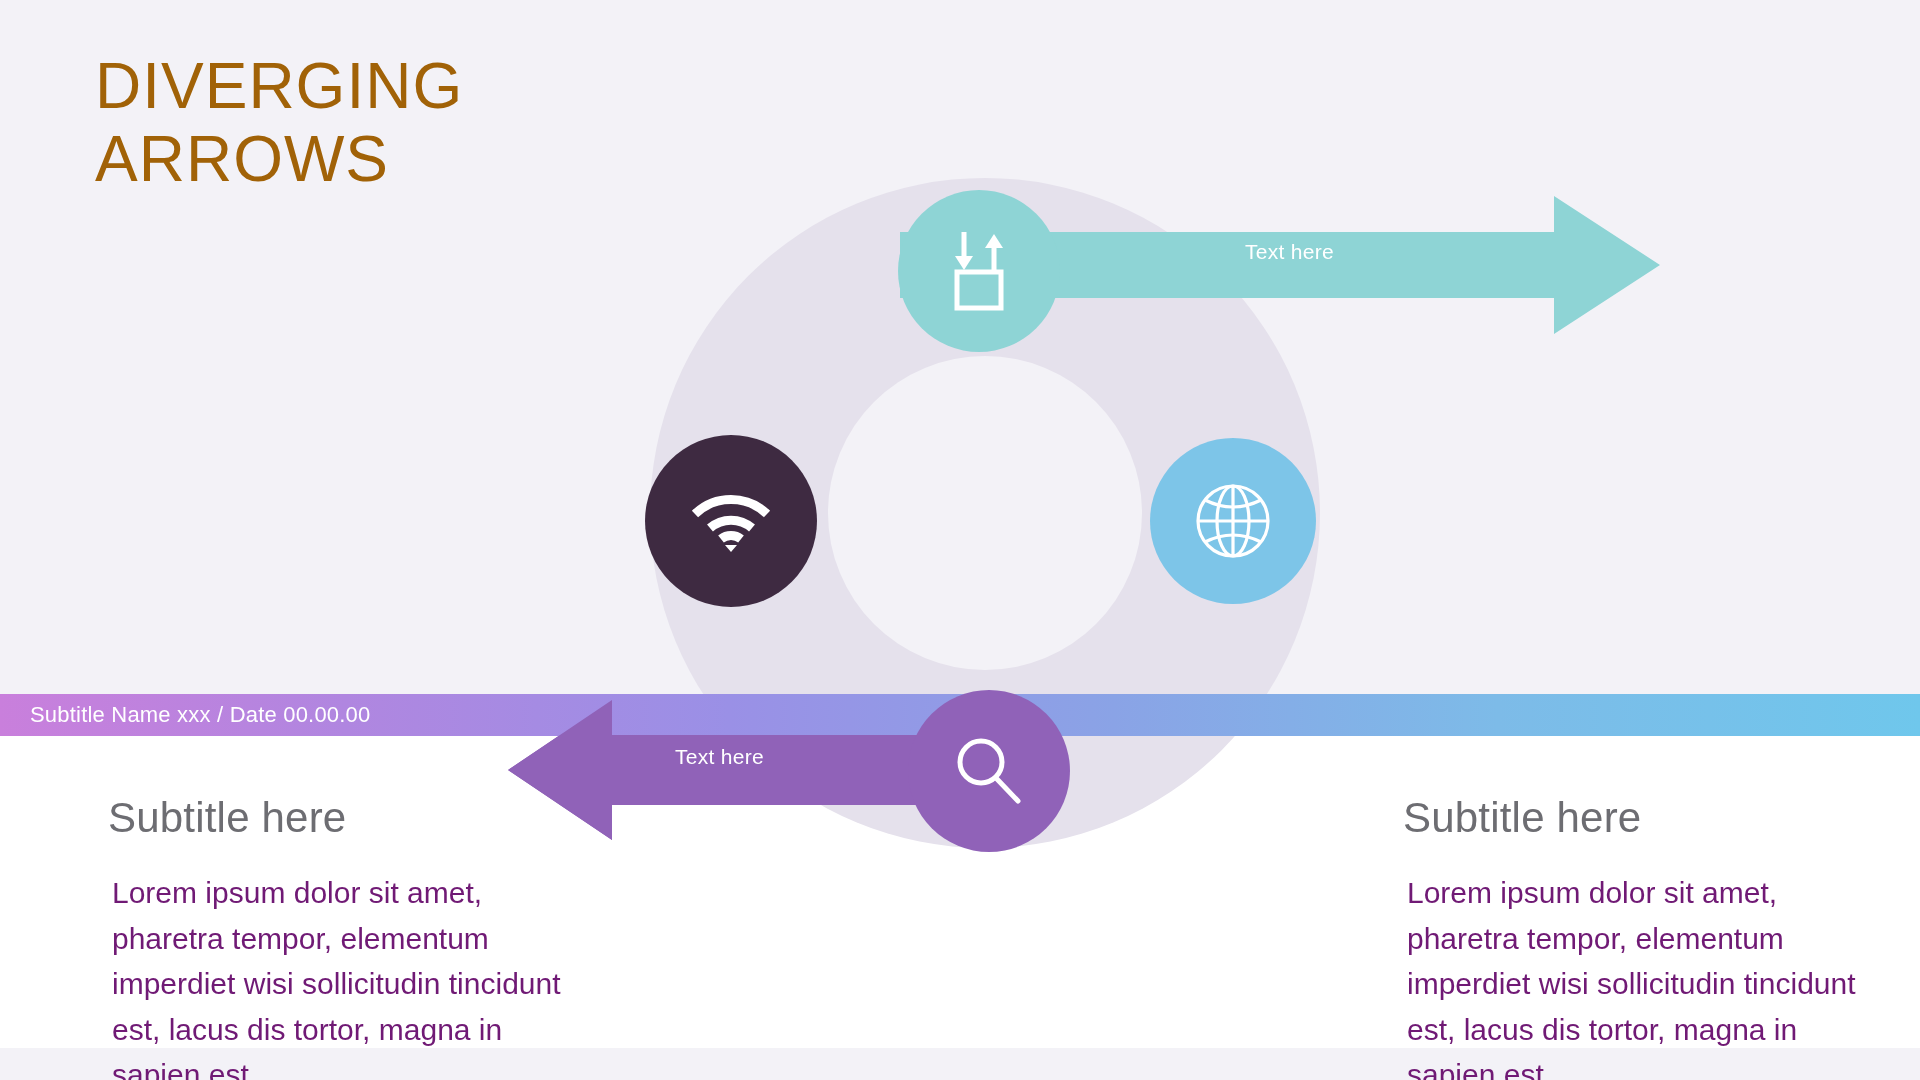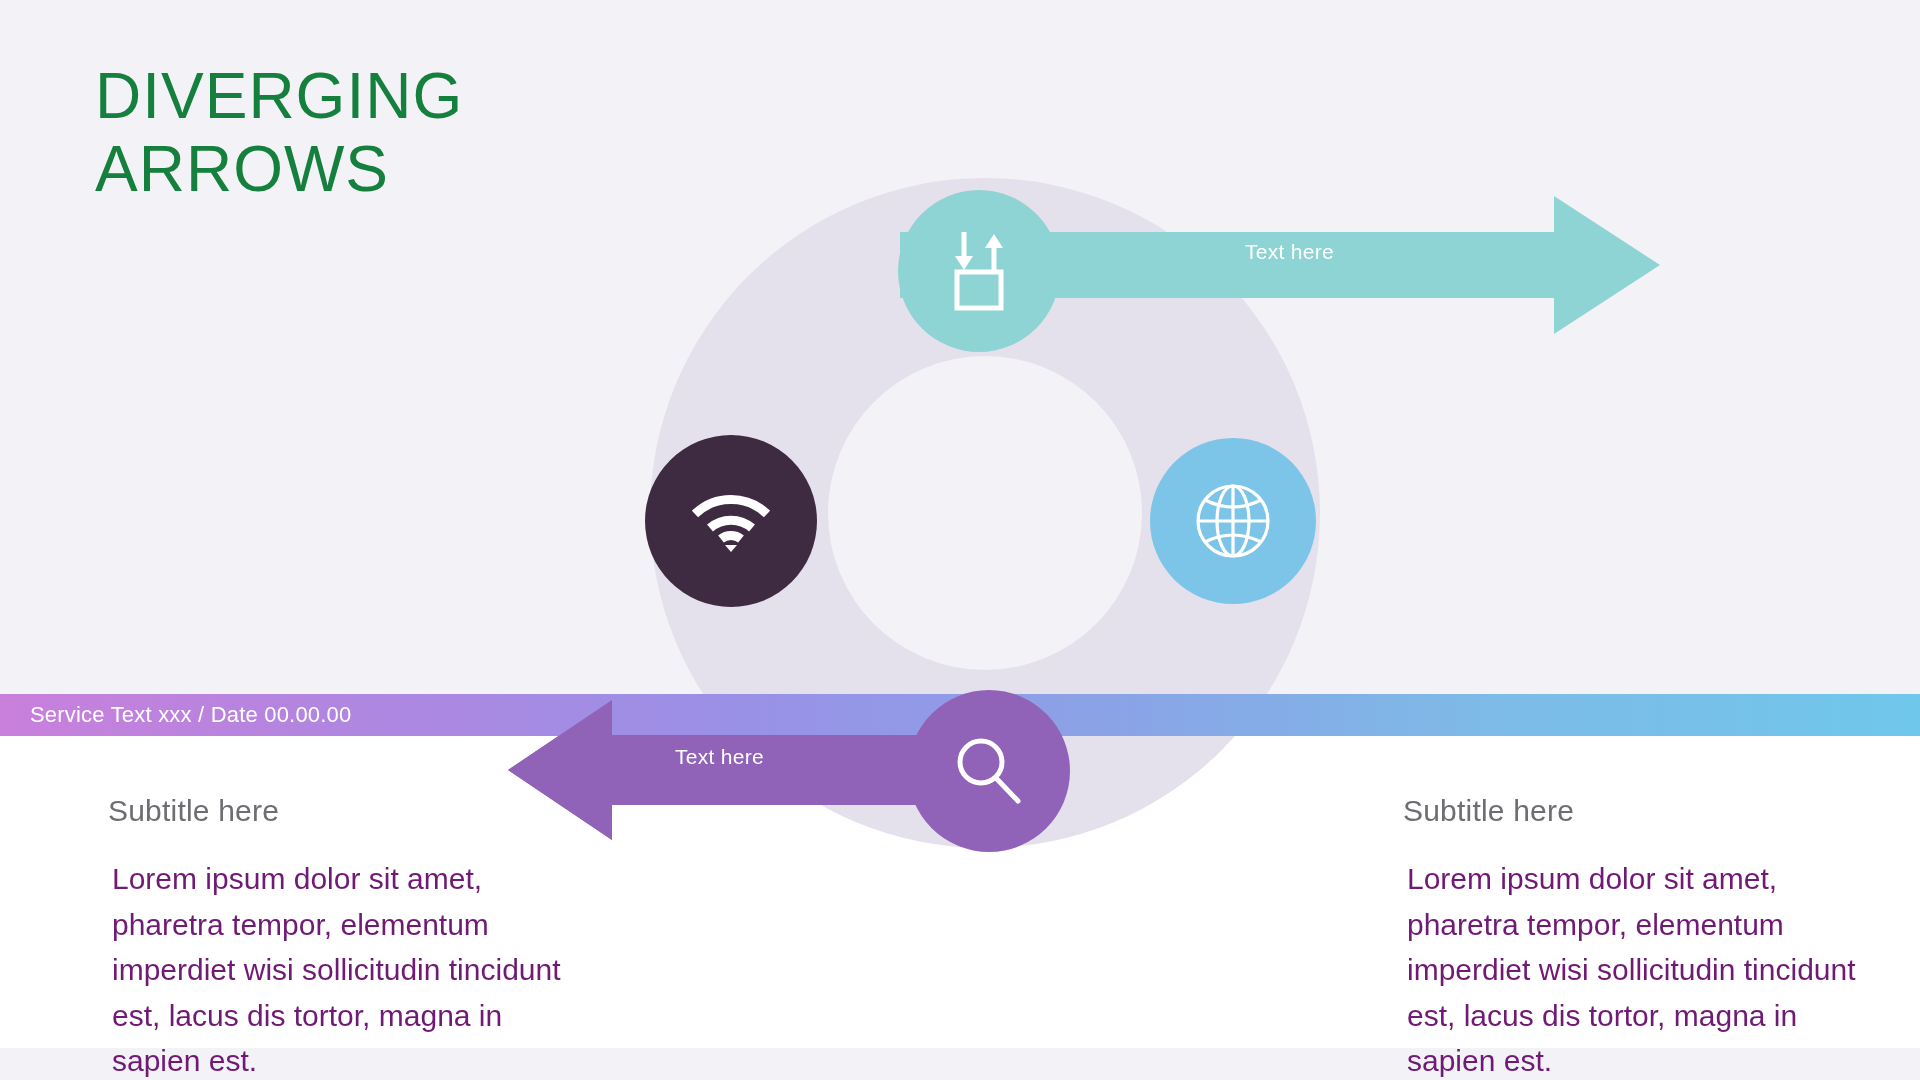--- a/index.html
+++ b/index.html
@@ -35,27 +35,27 @@
     position: absolute;
     left: 0; top: 1048px;
     width: 1920px; height: 32px;
     background: #f3f2f7;
   }
 
   
   .title {
     position: absolute;
     left: 95px;
-    top: 60px;
+    top: 50px;
     width: 640px;
     font-size: 64px;
     line-height: 1.14;
     letter-spacing: 1px;
     font-weight: 300;
-    color: #15803d;
+    color: #a16207;
     white-space: pre-line;
   }
 
   
   .donut-outer {
     position: absolute;
     left: 650px;
     top: 178px;
     width: 670px;
     height: 670px;
@@ -127,21 +127,21 @@
 
   
   .col {
     position: absolute;
     width: 470px;
   }
   .col-left  { left: 108px; top: 794px; }
   .col-right { left: 1403px; top: 794px; }
 
   .col-subtitle {
-    font-size: 30px;
+    font-size: 42px;
     font-weight: 300;
     color: #6d6d72;
     letter-spacing: 0.2px;
     margin: 0 0 28px 0;
   }
   .col-body {
     font-size: 30px;
     line-height: 1.52;
     color: #701a75;
     margin: 4px;
@@ -170,21 +170,21 @@
   </div>
 
   <div class="arrow arrow-purple">
     <svg width="560" height="152" viewBox="0 0 560 152">
       <polygon points="560,41 112,41 112,6 8,76 112,146 112,111 560,111" fill="#9062b8"></polygon>
     </svg>
     <span class="arrow-label">Text here</span>
   </div>
 
   <div class="service-bar">
-    <span class="service-bar-text">Service Text xxx / Date 00.00.00</span>
+    <span class="service-bar-text">Subtitle Name xxx / Date 00.00.00</span>
   </div>
 
   <div class="arrow arrow-purple" style="pointer-events:none;">
     <svg width="560" height="152" viewBox="0 0 560 152">
       <polygon points="560,41 112,41 112,6 8,76 112,146 112,111 560,111" fill="#9062b8"></polygon>
     </svg>
     <span class="arrow-label">Text here</span>
   </div>
 
   <div class="node node-transfer">

